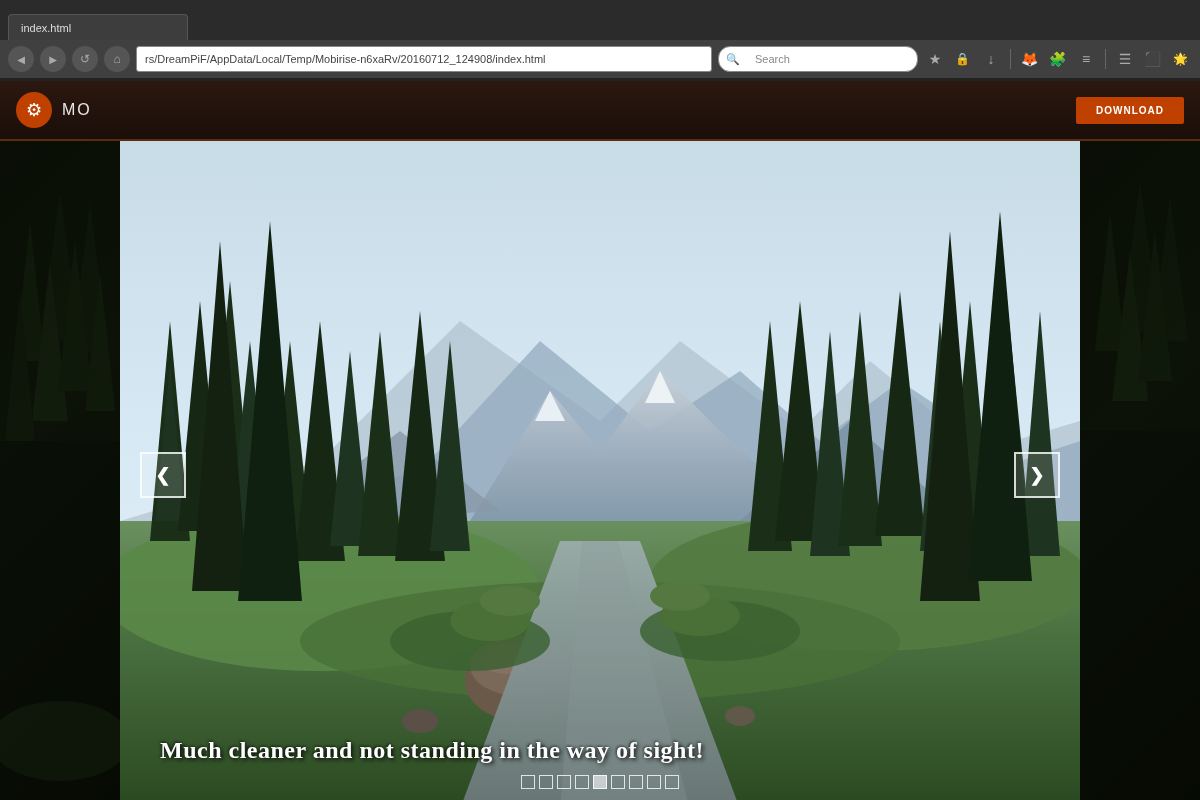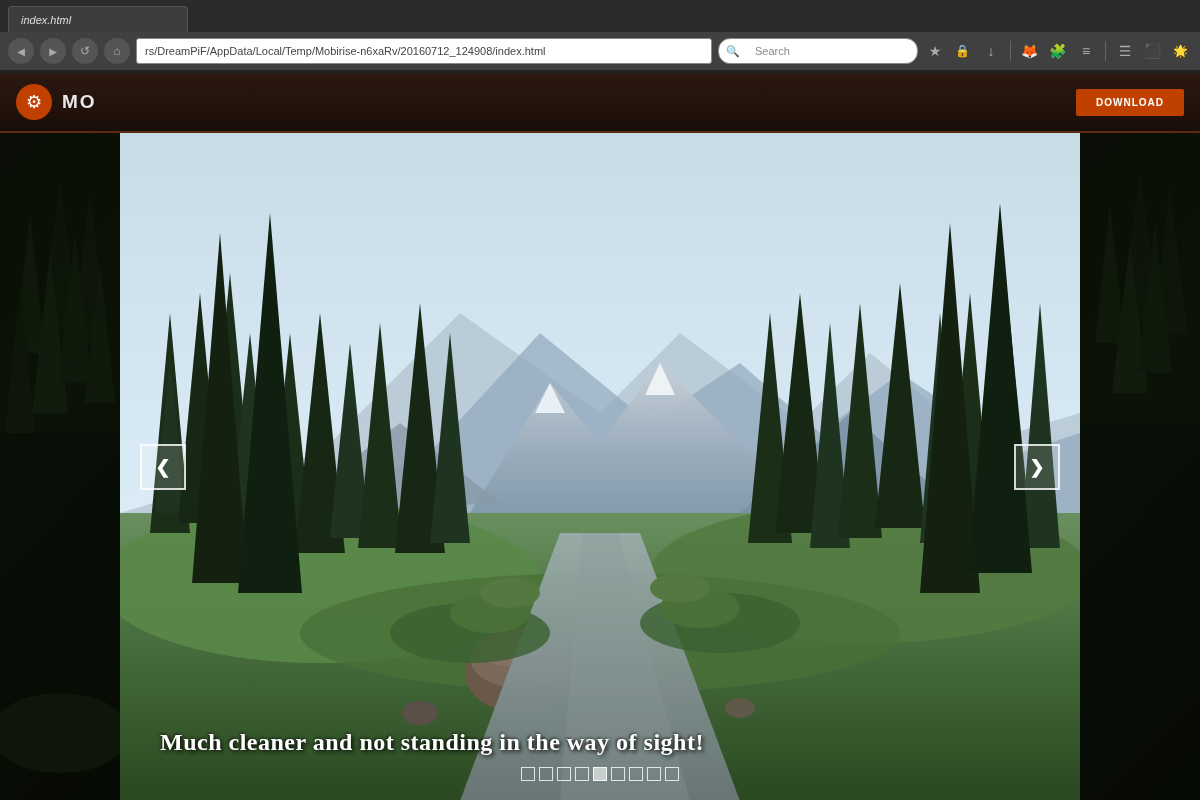--- a/index.html
+++ b/index.html
@@ -12,26 +12,25 @@
     }
 
     
     .browser-chrome {
       width: 100%;
       background: #3a3a3a;
       border-bottom: 1px solid #222;
     }
 
     .browser-tabs {
-      height: 32px;
+      height: 40px;
       background: #2b2b2b;
       display: flex;
       align-items: flex-end;
       padding-left: 8px;
-      font-style: italic;
     }
 
     .browser-tab {
       height: 26px;
       background: #3d3d3d;
       border-radius: 4px 4px 0 0;
       padding: 0 12px;
       display: flex;
       align-items: center;
       font-size: 11px;
@@ -148,22 +147,22 @@
       border-radius: 50%;
       display: flex;
       align-items: center;
       justify-content: center;
       color: #fff;
       font-size: 18px;
     }
 
     .app-logo-text {
       color: #fff;
-      font-size: 19px;
-      font-weight: bold;
+      font-size: 16px;
+      font-weight: normal;
       letter-spacing: 2px;
       opacity: 0.9;
     }
 
     .header-spacer { flex: 1; }
 
     .download-btn {
       background: #c04000;
       color: #fff;
       border: none;

